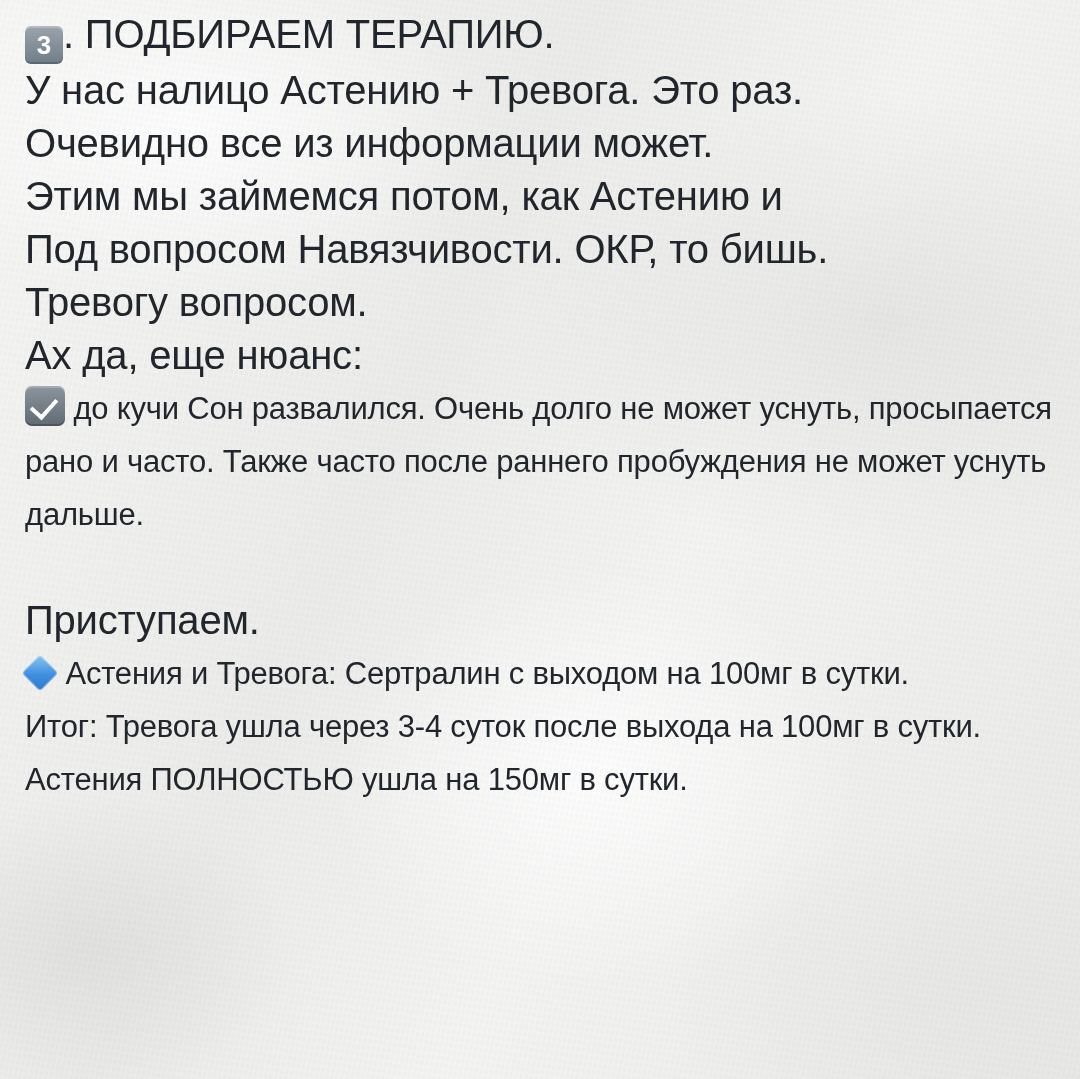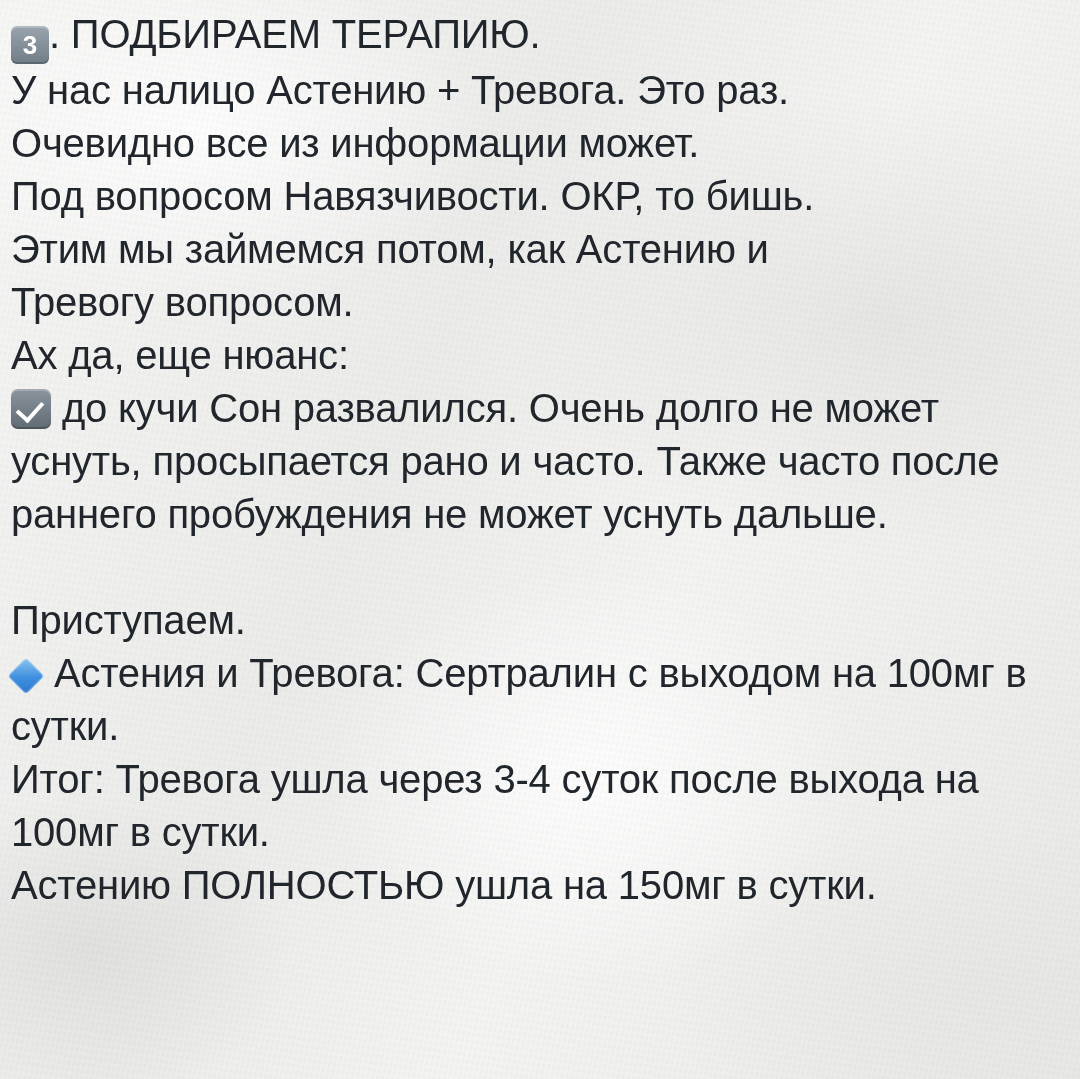--- a/index.html
+++ b/index.html
@@ -21,21 +21,21 @@
     height: 1079px;
     box-sizing: border-box;
     background-color: #f1f1ef;
     background-image:
       radial-gradient(ellipse 420px 260px at 18% 12%, rgba(255,255,255,0.85), rgba(255,255,255,0) 70%),
       radial-gradient(ellipse 520px 320px at 82% 30%, rgba(226,226,224,0.75), rgba(226,226,224,0) 72%),
       radial-gradient(ellipse 380px 300px at 55% 72%, rgba(255,255,255,0.8), rgba(255,255,255,0) 70%),
       radial-gradient(ellipse 300px 220px at 8% 88%, rgba(222,223,221,0.8), rgba(222,223,221,0) 70%),
       radial-gradient(ellipse 460px 240px at 92% 92%, rgba(231,231,229,0.9), rgba(231,231,229,0) 72%),
       linear-gradient(115deg, #f6f6f5 0%, #ececeb 38%, #f4f4f3 60%, #e9e9e7 100%);
-    padding: 8px 14px 0 11px;
+    padding: 8px 14px 0 25px;
   }
   #page::after {
     content: "";
     position: absolute;
     inset: 0;
     pointer-events: none;
     background-image:
       repeating-linear-gradient(102deg, rgba(255,255,255,0.30) 0px, rgba(255,255,255,0.30) 2px, rgba(0,0,0,0.012) 2px, rgba(0,0,0,0.012) 5px),
       repeating-linear-gradient(8deg, rgba(255,255,255,0.22) 0px, rgba(255,255,255,0.22) 3px, rgba(0,0,0,0.010) 3px, rgba(0,0,0,0.010) 7px);
     mix-blend-mode: multiply;
@@ -54,21 +54,21 @@
     letter-spacing: -0.2px;
     white-space: pre-wrap;
     word-break: normal;
   }
   .blank {
     height: 53px;
   }
 
   .para {
     color: #20262c;
-    font-size: 40px;
+    font-size: 31px;
     line-height: 53px;
     letter-spacing: -0.2px;
   }
 
   
   .keycap {
     display: inline-block;
     vertical-align: -6px;
     width: 38px;
     height: 38px;
@@ -118,31 +118,31 @@
 </head>
 <body>
 
 <div id="page">
   <div class="content">
 
     <div class="line"><span class="keycap">3</span><span>. ПОДБИРАЕМ ТЕРАПИЮ.</span></div>
 
     <div class="line">У нас налицо Астению + Тревога. Это раз.</div>
     <div class="line">Очевидно все из информации может.</div>
+    <div class="line">Этим мы займемся потом, как Астению и</div>
     <div class="line">Под вопросом Навязчивости. ОКР, то бишь.</div>
-    <div class="line">Этим мы займемся потом, как Астению и</div>
     <div class="line">Тревогу вопросом.</div>
     <div class="line">Ах да, еще нюанс:</div>
 
     <div class="para"><span class="checkbox-emoji"></span><span> до кучи Сон развалился. Очень долго не может уснуть, просыпается рано и часто. Также часто после раннего пробуждения не может уснуть дальше.</span></div>
 
     <div class="blank"></div>
 
     <div class="line">Приступаем.</div>
 
 
     <div class="para"><span class="diamond-emoji"></span><span> Астения и Тревога: Сертралин с выходом на 100мг в сутки.</span></div>
 
     <div class="para">Итог: Тревога ушла через 3-4 суток после выхода на 100мг в сутки.</div>
-    <div class="para">Астению ПОЛНОСТЬЮ ушла на 150мг в сутки.</div>
+    <div class="para">Астения ПОЛНОСТЬЮ ушла на 150мг в сутки.</div>
 
   </div>
 </div>
 
 </body></html>

